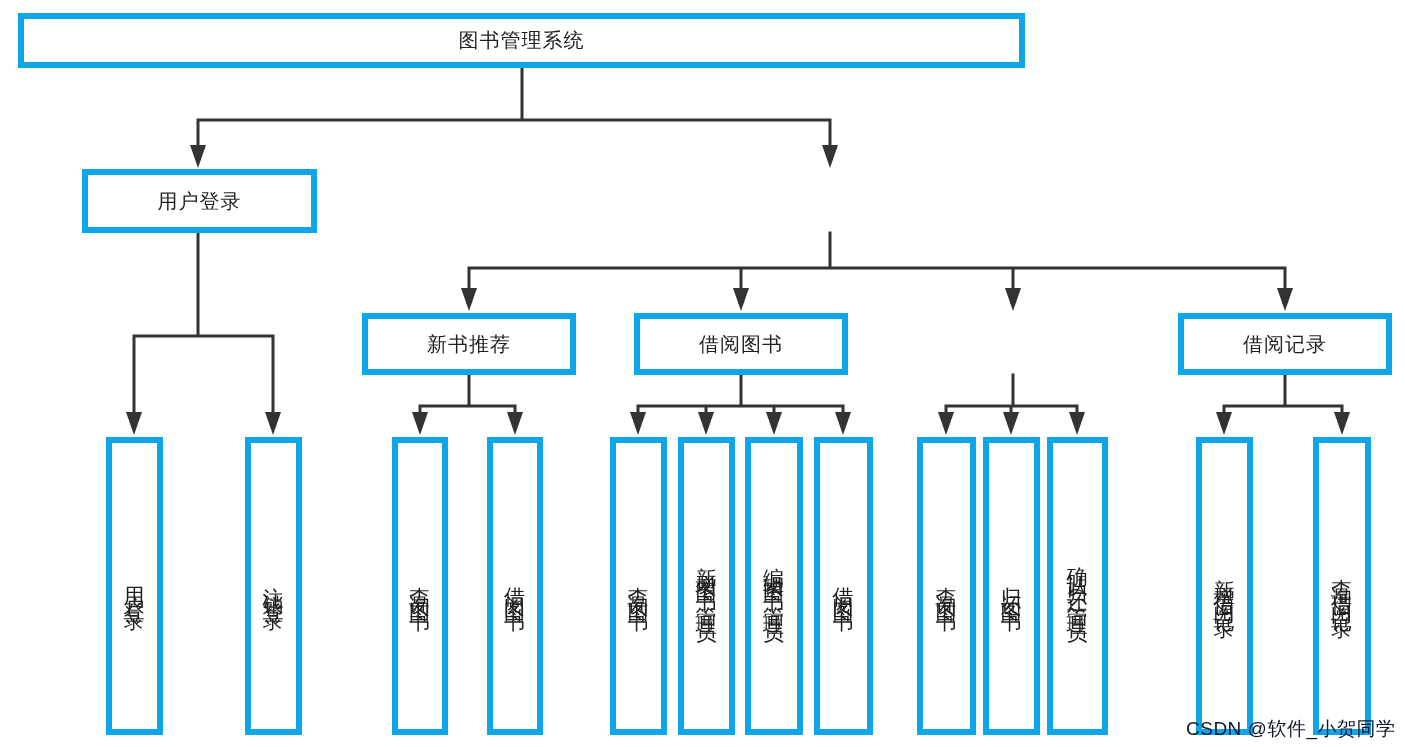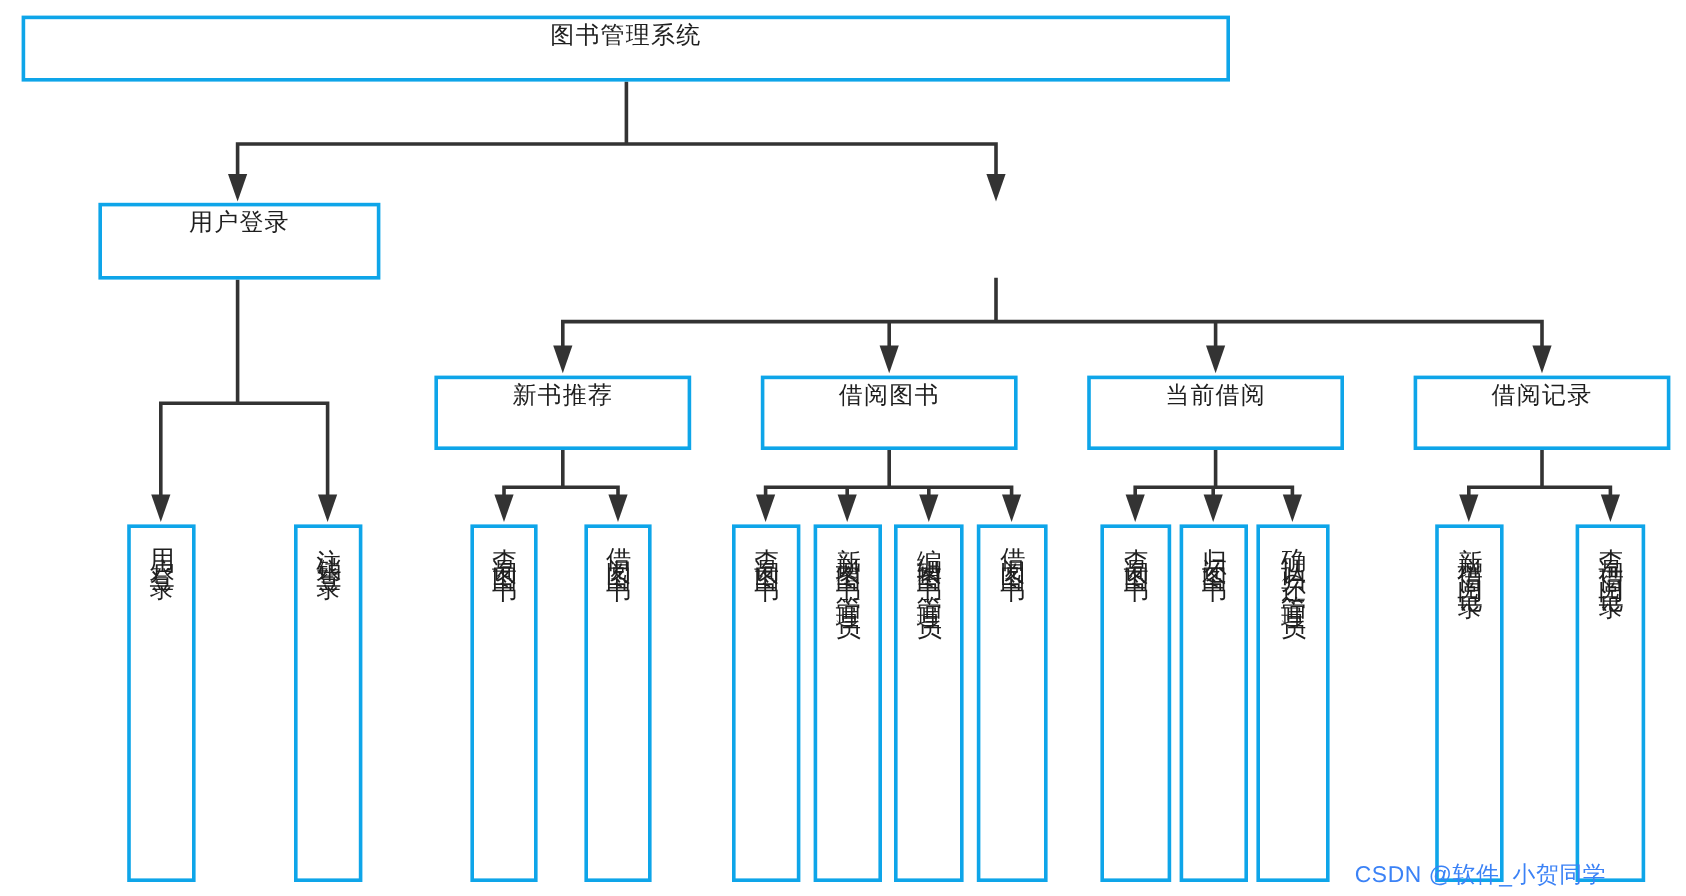--- a/index.html
+++ b/index.html
@@ -14,22 +14,23 @@
   svg.edges {
     position: absolute;
     left: 0; top: 0;
     width: 1405px; height: 747px;
     z-index: 1;
   }
   .node {
     position: absolute;
     box-sizing: border-box;
     background: #ffffff;
-    border: 3px solid #0ea5e9;
+    border: 6px solid #0ea5e9;
     display: flex;
+    align-items: center;
     justify-content: center;
     z-index: 2;
     color: #1f1f1f;
   }
   .node.h .lbl {
     font-size: 20px;
     letter-spacing: 1px;
     white-space: nowrap;
   }
   .node.v .lbl {
@@ -54,25 +55,25 @@
   .n-b2 { left: 678px;  width: 57px; }
   .n-b3 { left: 745px;  width: 58px; }
   .n-b4 { left: 814px;  width: 59px; }
   .n-c1 { left: 917px;  width: 59px; }
   .n-c2 { left: 983px;  width: 57px; }
   .n-c3 { left: 1047px; width: 61px; }
   .n-j1 { left: 1196px; width: 57px; }
   .n-j2 { left: 1313px; width: 58px; }
   .watermark {
     position: absolute;
-    left: 1129px;
+    left: 1186px;
     top: 716px;
     z-index: 5;
     font-size: 19px;
-    color: #3b82f6;
+    color: #0f172a;
     white-space: nowrap;
     letter-spacing: 0.5px;
   }
 </style>
 </head>
 <body>
 
 <div class="stage">
 
   <svg class="edges" viewBox="0 0 1405 747" xmlns="http://www.w3.org/2000/svg">
@@ -115,23 +116,20 @@
   <div class="node h n-l2a">
     <span class="lbl">用户登录</span>
   </div>
 
   <div class="node h n-m1">
     <span class="lbl">新书推荐</span>
   </div>
   <div class="node h n-m2">
     <span class="lbl">借阅图书</span>
   </div>
-  <div class="node h n-m3">
-    <span class="lbl">当前借阅</span>
-  </div>
   <div class="node h n-m4">
     <span class="lbl">借阅记录</span>
   </div>
 
   <div class="node v leaf n-u1">
     <span class="lbl">用户登录</span>
   </div>
   <div class="node v leaf n-u2">
     <span class="lbl">注销登录</span>
   </div>

